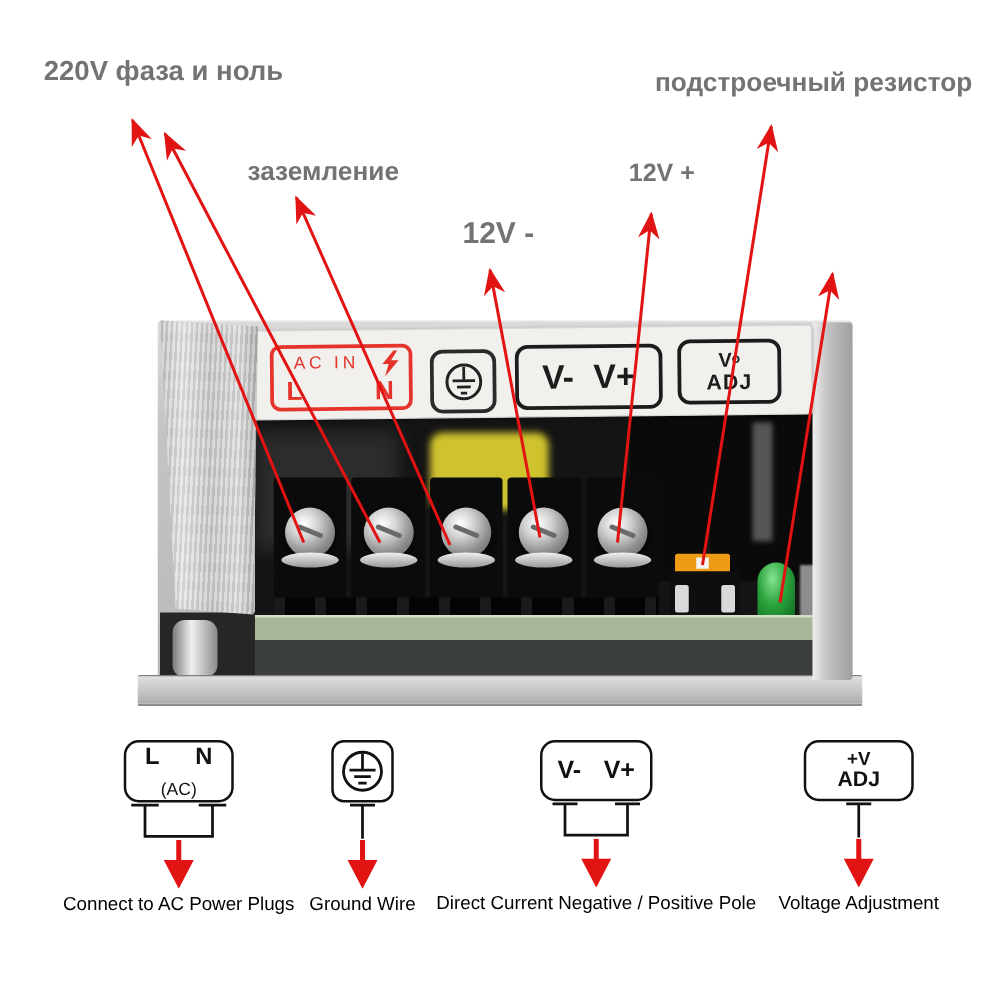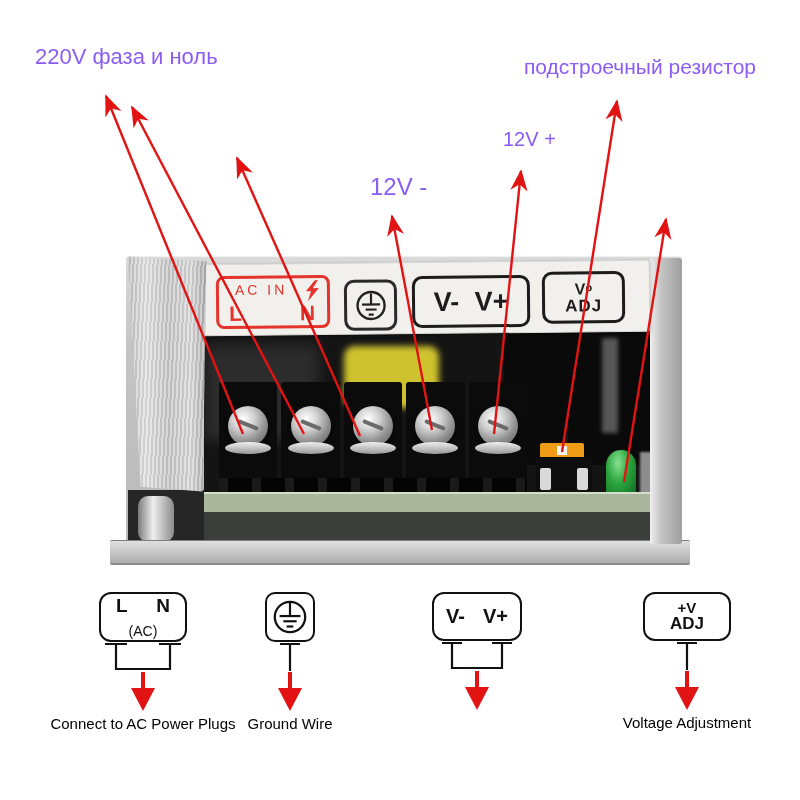--- a/index.html
+++ b/index.html
@@ -1,19 +1,19 @@
 <!DOCTYPE html>
 <html><head>
 <meta charset="utf-8">
 <style>
   html,body{margin:0;padding:0;background:#fff;}
   #canvas{position:relative;width:800px;height:800px;background:#fff;overflow:hidden;
           font-family:"Liberation Sans",sans-serif;}
   .abs{position:absolute;}
-  .toplabel{position:absolute;font-weight:normal;color:#8b5cf6;white-space:nowrap;}
+  .toplabel{position:absolute;font-weight:bold;color:#737373;white-space:nowrap;}
   .caption{font-weight:normal;color:#000000;font-size:15px;white-space:nowrap;margin-top:3px;}
   
   .case-body{left:126px;top:256px;width:556px;height:290px;border-radius:3px;
     background:linear-gradient(180deg,#dadada,#c4c4c4 30%,#b9b9b9);border-top:1px solid #f0f0f0;}
   .interior{left:204px;top:330px;width:452px;height:186px;background:#141414;overflow:hidden;}
   .blob-gray{left:0;top:15px;width:115px;height:95px;background:#343434;filter:blur(7px);opacity:.75;}
   .blob-dark{left:300px;top:0;width:152px;height:135px;background:#0a0a0a;}
   .blob-yellow{left:140px;top:16px;width:95px;height:62px;background:#cfc22f;border-radius:10px;filter:blur(3px);}
   .streak{left:398px;top:8px;width:16px;height:95px;background:#565656;filter:blur(2px);}
   .cap-silver{left:436px;top:122px;width:13px;height:48px;background:#8d8d8d;filter:blur(1px);}
@@ -79,20 +79,21 @@
   .lg-adj .l2{font-size:17px;font-weight:bold;}
   svg{display:block;}
 </style>
 </head>
 <body>
 
 <div id="canvas">
 
   <div class="toplabel" style="left:35px;top:44px;font-size:22px;">220V фаза и ноль</div>
   <div class="toplabel" style="left:524px;top:55px;font-size:21px;text-align:right;">подстроечный резистор</div>
+  <div class="toplabel" style="left:198px;top:126px;font-size:21px;">заземление</div>
   <div class="toplabel" style="left:503px;top:128px;font-size:20px;">12V +</div>
   <div class="toplabel" style="left:370px;top:173px;font-size:24px;">12V -</div>
 
   <div class="abs case-body"></div>
 
   <div class="abs interior">
     <div class="abs blob-gray"></div>
     <div class="abs blob-dark"></div>
     <div class="abs blob-yellow"></div>
     <div class="abs streak"></div>
@@ -224,20 +225,21 @@
       <span>V-</span>
       <span>V+</span>
     </div>
     <svg width="80" height="30" viewBox="0 0 80 30">
       <path d="M5,2 H25 M55,2 H75 M15,2 V27 H65 V2" fill="none" stroke="#111" stroke-width="2.2"></path>
     </svg>
     <svg width="26" height="40" viewBox="0 0 26 40">
       <rect x="11" y="0" width="4" height="17" fill="#e21313"></rect>
         <polygon points="1,16 25,16 13,39" fill="#e21313"></polygon>
     </svg>
+    <div class="caption">Direct Current Negative / Positive Pole</div>
   </div>
 
   <div class="lg" style="left:537px;">
     <div class="lg-box lg-adj">
       <span class="l1">+V</span>
       <span class="l2">ADJ</span>
     </div>
     <svg width="30" height="30" viewBox="0 0 30 30">
       <path d="M5,2 H25 M15,2 V29" fill="none" stroke="#111" stroke-width="2.2"></path>
     </svg>

